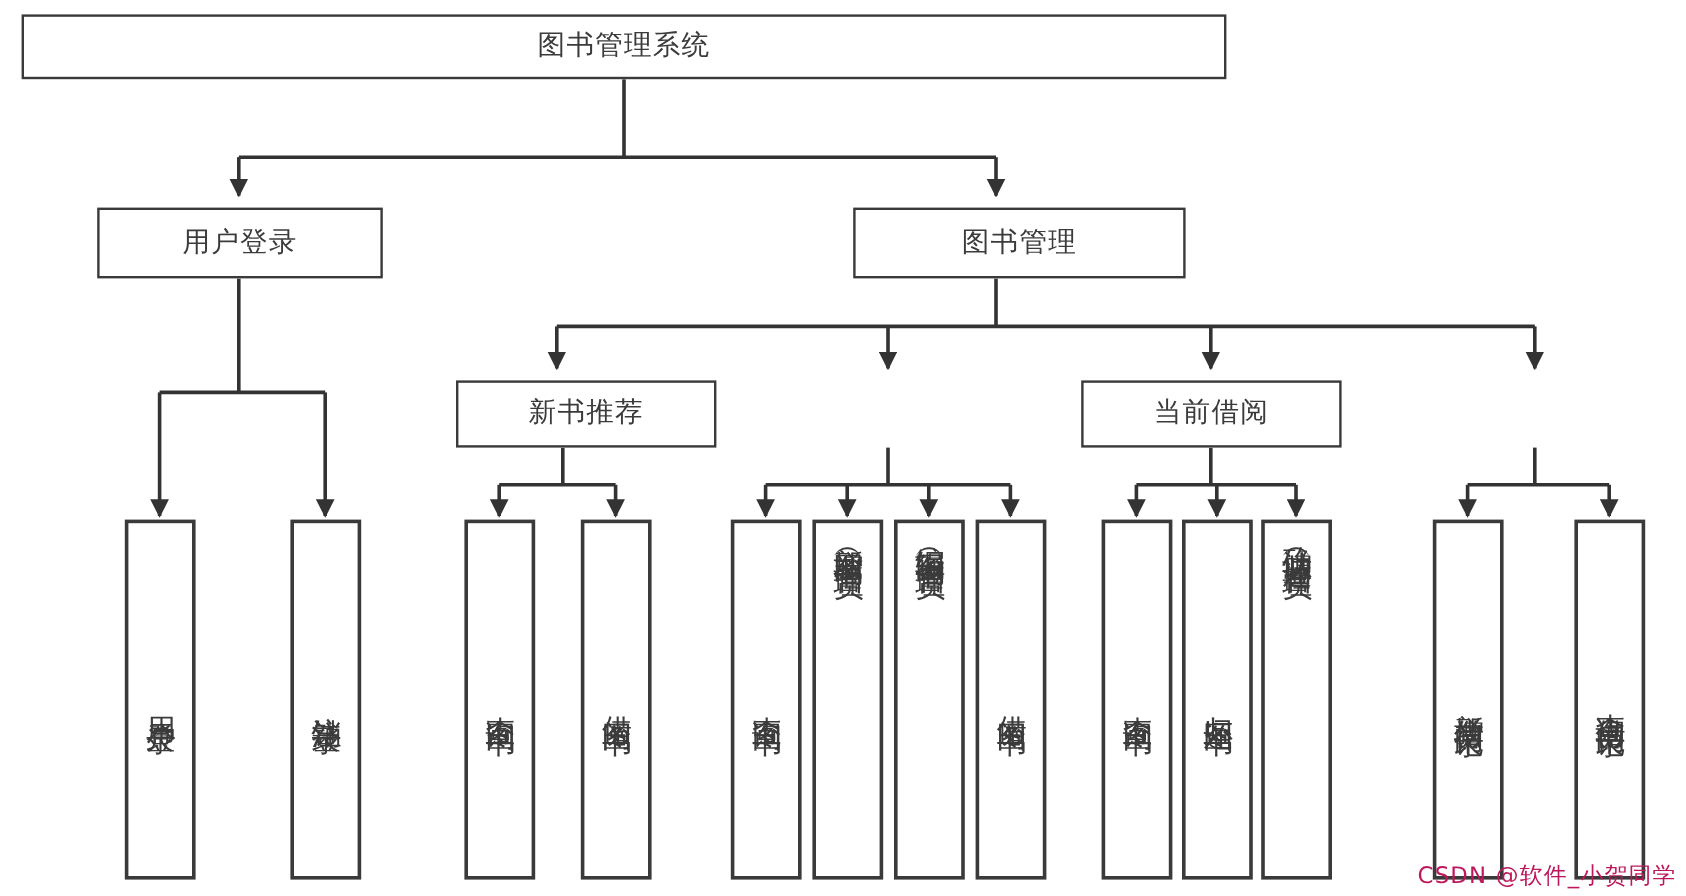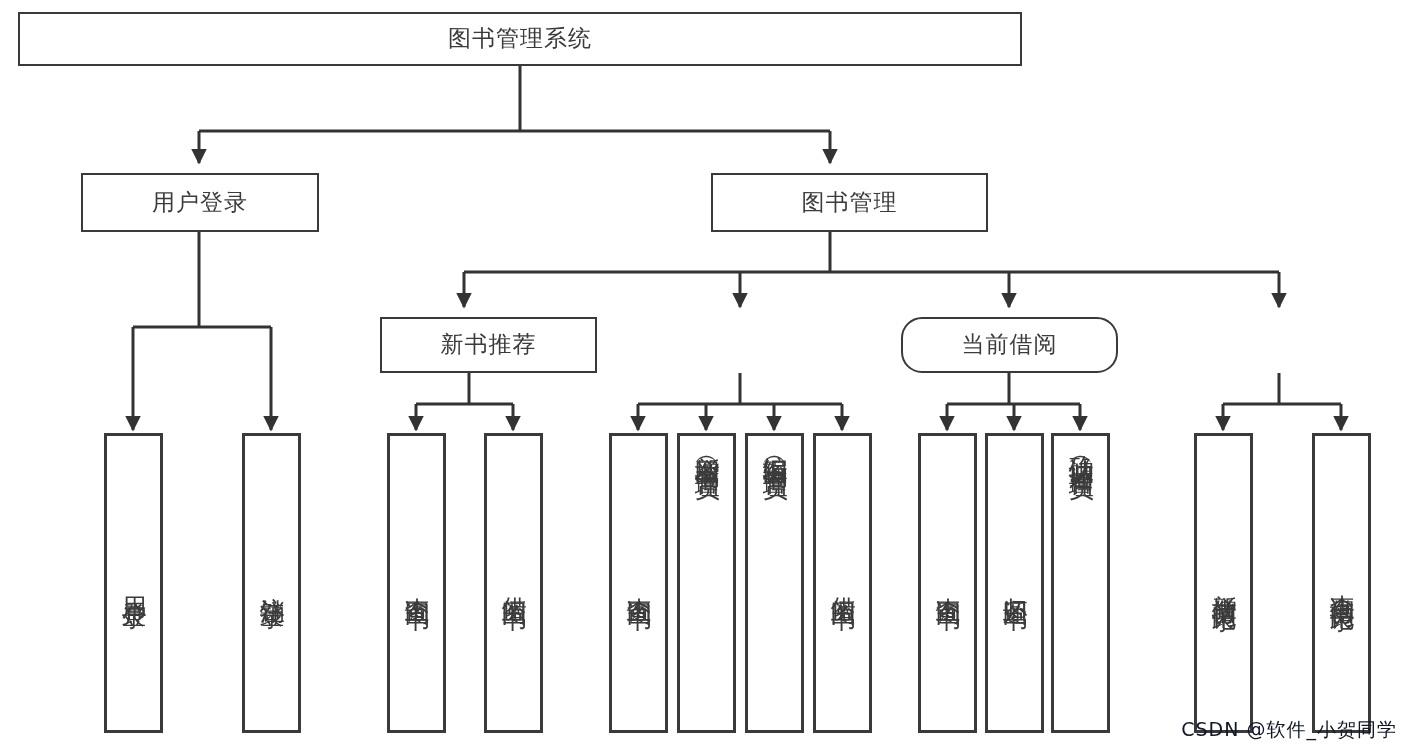--- a/index.html
+++ b/index.html
@@ -35,21 +35,21 @@
     letter-spacing:3px;
     white-space:nowrap;
     color:#3b3b3b;
   }
   .leaf.top .lbl{align-self:flex-start;}
   .watermark{
     position:absolute;
     right:8px;
     bottom:4px;
     font-size:19px;
-    color:#0f172a;
+    color:#be185d;
     letter-spacing:1px;
     white-space:nowrap;
     pointer-events:none;
   }
 </style>
 </head>
 <body>
 
 <div id="stage">
 
@@ -111,21 +111,21 @@
   <div class="node" style="left:81px;top:173px;width:238px;height:59px;">
     <span class="lbl">用户登录</span>
   </div>
   <div class="node" style="left:711px;top:173px;width:277px;height:59px;">
     <span class="lbl">图书管理</span>
   </div>
 
   <div class="node" style="left:361px;top:317px;width:217px;height:56px;margin-left:19px;">
     <span class="lbl">新书推荐</span>
   </div>
-  <div class="node" style="left:901px;top:317px;width:217px;height:56px;border-radius:21px;">
+  <div class="node" style="left:901px;top:317px;width:217px;height:56px;">
     <span class="lbl">当前借阅</span>
   </div>
 
   <div class="node leaf" style="left:104px;top:433px;width:59px;height:300px;">
     <span class="lbl">用户登录</span>
   </div>
   <div class="node leaf" style="left:242px;top:433px;width:59px;height:300px;">
     <span class="lbl">注销登录</span>
   </div>
 

